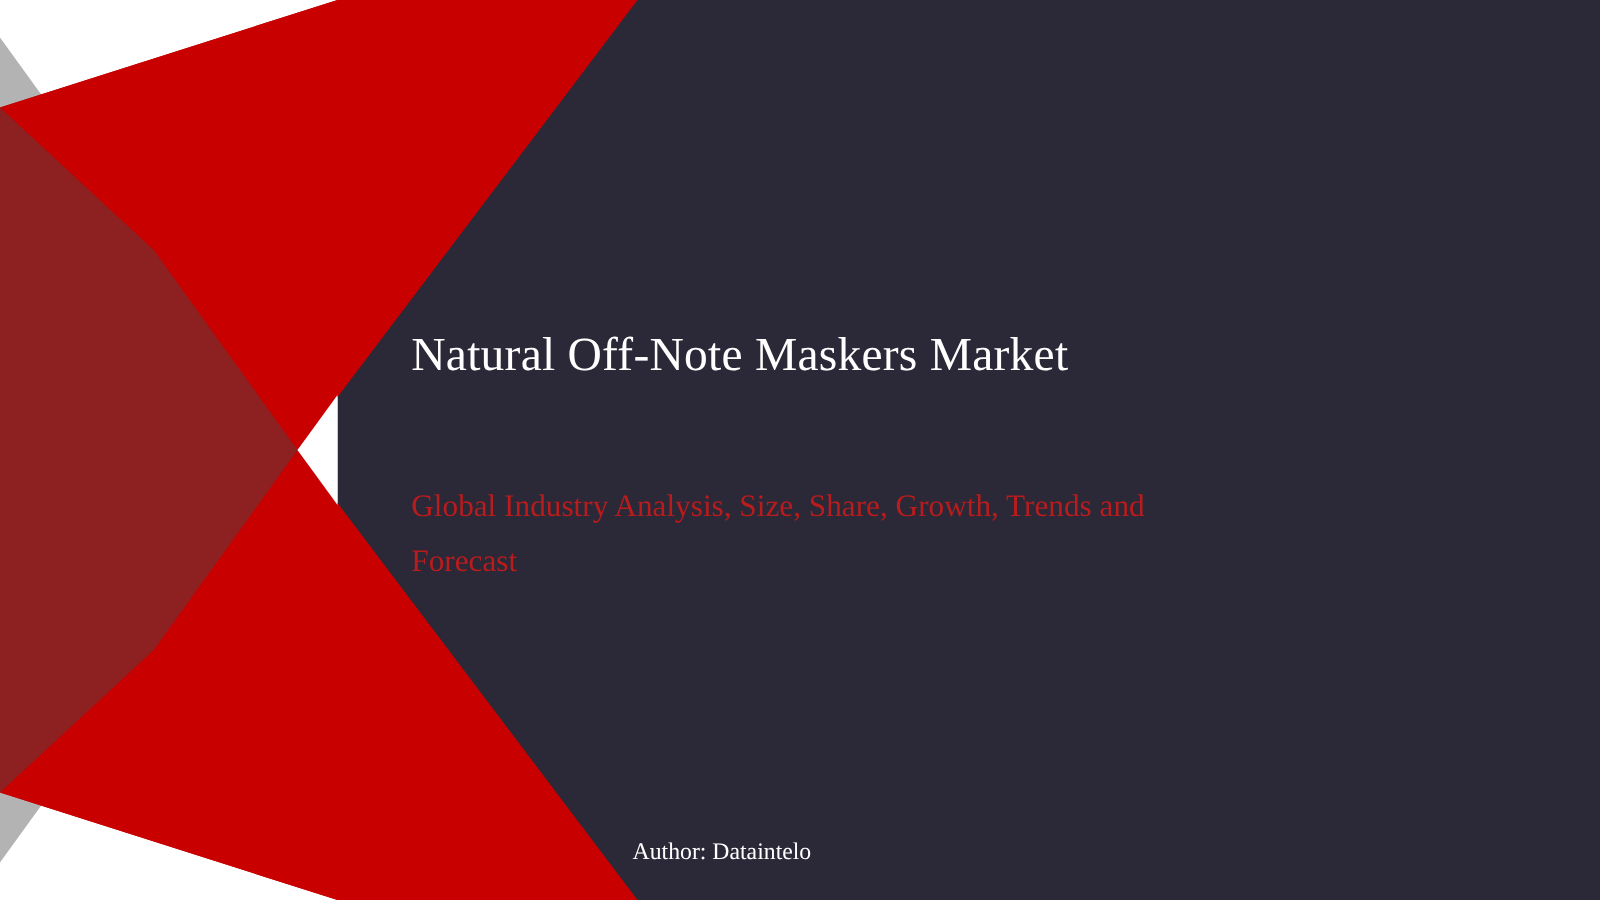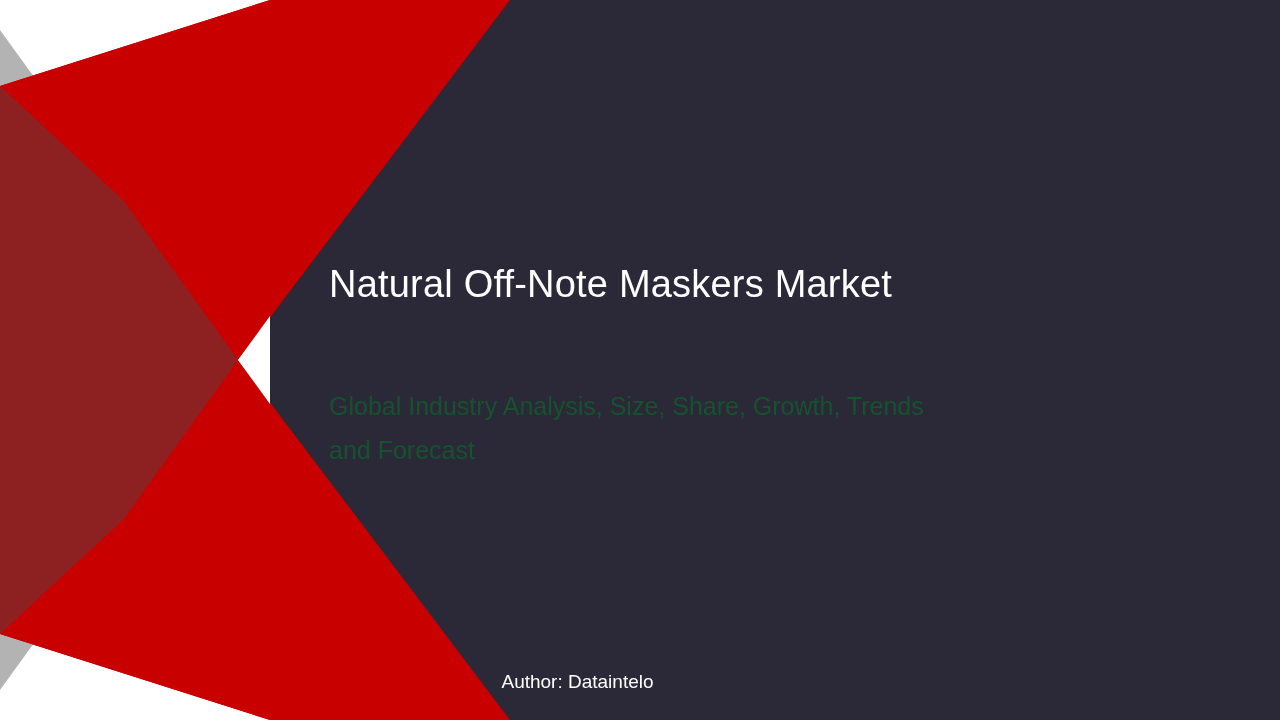--- a/index.html
+++ b/index.html
@@ -7,21 +7,21 @@
     margin: 0;
     padding: 0;
     background: #ffffff;
   }
   #slide {
     position: relative;
     width: 1280px;
     height: 720px;
     overflow: hidden;
     background: #ffffff;
-    font-family: Liberation Sans, sans-serif;
+    font-family: Liberation Serif, serif;
   }
   .layer {
     position: absolute;
     left: 0;
     top: 0;
     width: 1280px;
     height: 720px;
     pointer-events: none;
   }
   .text-layer {
@@ -41,21 +41,21 @@
     font-weight: 400;
     line-height: 1.18;
     letter-spacing: 0.2px;
     white-space: pre-wrap;
   }
   #subtitle {
     position: absolute;
     left: 329px;
     top: 384px;
     width: 640px;
-    color: #14532d;
+    color: #b91c1c;
     font-size: 25px;
     font-weight: 400;
     line-height: 1.76;
     white-space: pre-wrap;
   }
   #author {
     position: absolute;
     left: 0px;
     top: 671px;
     width: 1155px;

